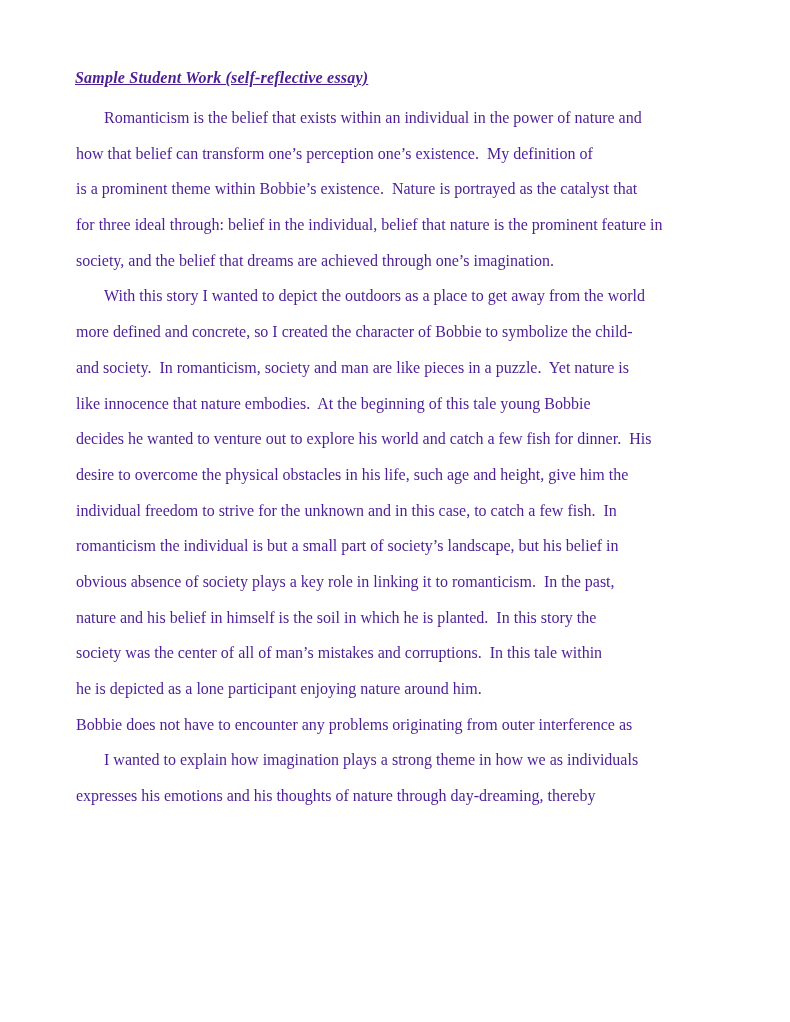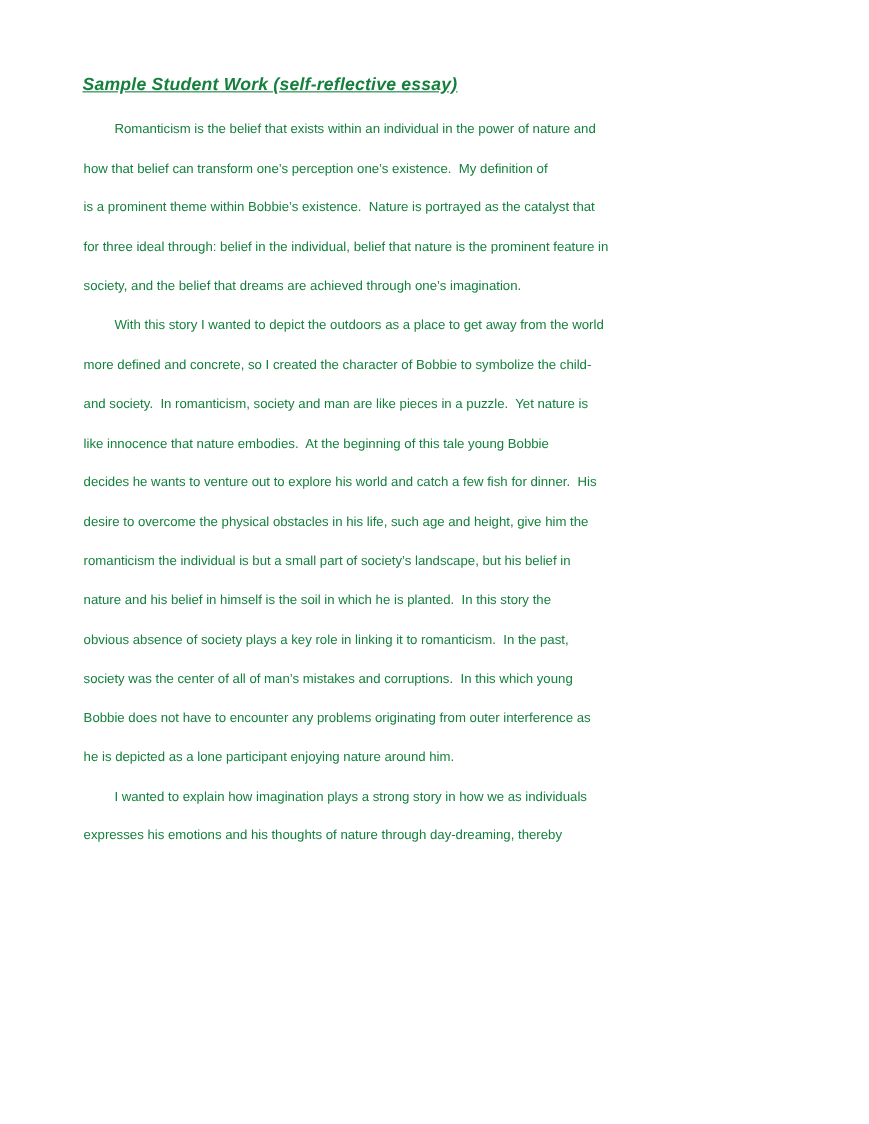--- a/index.html
+++ b/index.html
@@ -6,40 +6,40 @@
     margin: 0;
     padding: 0;
     background: #ffffff;
   }
   .page {
     position: relative;
     width: 790px;
     height: 844px;
     background: #ffffff;
     overflow: hidden;
-    font-family: Liberation Sans, sans-serif;
-    color: #15803d;
+    font-family: Liberation Serif, serif;
+    color: #4c1d95;
   }
   .doc-title {
     position: absolute;
     left: 75px;
     top: 69px;
     font-size: 16px;
     font-weight: bold;
     font-style: italic;
     text-decoration: underline;
     white-space: nowrap;
     letter-spacing: 0.2px;
   }
   .essay {
     position: absolute;
     left: 76px;
     top: 100px;
     width: 644px;
-    font-size: 12px;
+    font-size: 16px;
   }
   .para {
     margin: 0;
   }
   .line {
     height: 35.7px;
     line-height: 35.7px;
     white-space: pre;
   }
   .line.indent {
@@ -57,27 +57,28 @@
         <div class="line">how that belief can transform one’s perception one’s existence.  My definition of</div>
         <div class="line">is a prominent theme within Bobbie’s existence.  Nature is portrayed as the catalyst that</div>
         <div class="line">for three ideal through: belief in the individual, belief that nature is the prominent feature in</div>
         <div class="line">society, and the belief that dreams are achieved through one’s imagination.</div>
       </div>
       <div class="para">
         <div class="line indent">With this story I wanted to depict the outdoors as a place to get away from the world</div>
         <div class="line">more defined and concrete, so I created the character of Bobbie to symbolize the child-</div>
         <div class="line">and society.  In romanticism, society and man are like pieces in a puzzle.  Yet nature is</div>
         <div class="line">like innocence that nature embodies.  At the beginning of this tale young Bobbie</div>
-        <div class="line">decides he wants to venture out to explore his world and catch a few fish for dinner.  His</div>
+        <div class="line">decides he wanted to venture out to explore his world and catch a few fish for dinner.  His</div>
         <div class="line">desire to overcome the physical obstacles in his life, such age and height, give him the</div>
+        <div class="line">individual freedom to strive for the unknown and in this case, to catch a few fish.  In</div>
         <div class="line">romanticism the individual is but a small part of society’s landscape, but his belief in</div>
+        <div class="line">obvious absence of society plays a key role in linking it to romanticism.  In the past,</div>
         <div class="line">nature and his belief in himself is the soil in which he is planted.  In this story the</div>
-        <div class="line">obvious absence of society plays a key role in linking it to romanticism.  In the past,</div>
-        <div class="line">society was the center of all of man’s mistakes and corruptions.  In this which young</div>
+        <div class="line">society was the center of all of man’s mistakes and corruptions.  In this tale within</div>
+        <div class="line">he is depicted as a lone participant enjoying nature around him.</div>
         <div class="line">Bobbie does not have to encounter any problems originating from outer interference as</div>
-        <div class="line">he is depicted as a lone participant enjoying nature around him.</div>
       </div>
       <div class="para">
-        <div class="line indent">I wanted to explain how imagination plays a strong story in how we as individuals</div>
+        <div class="line indent">I wanted to explain how imagination plays a strong theme in how we as individuals</div>
         <div class="line">expresses his emotions and his thoughts of nature through day-dreaming, thereby</div>
       </div>
     </div>
 </div>
 
 </body></html>

